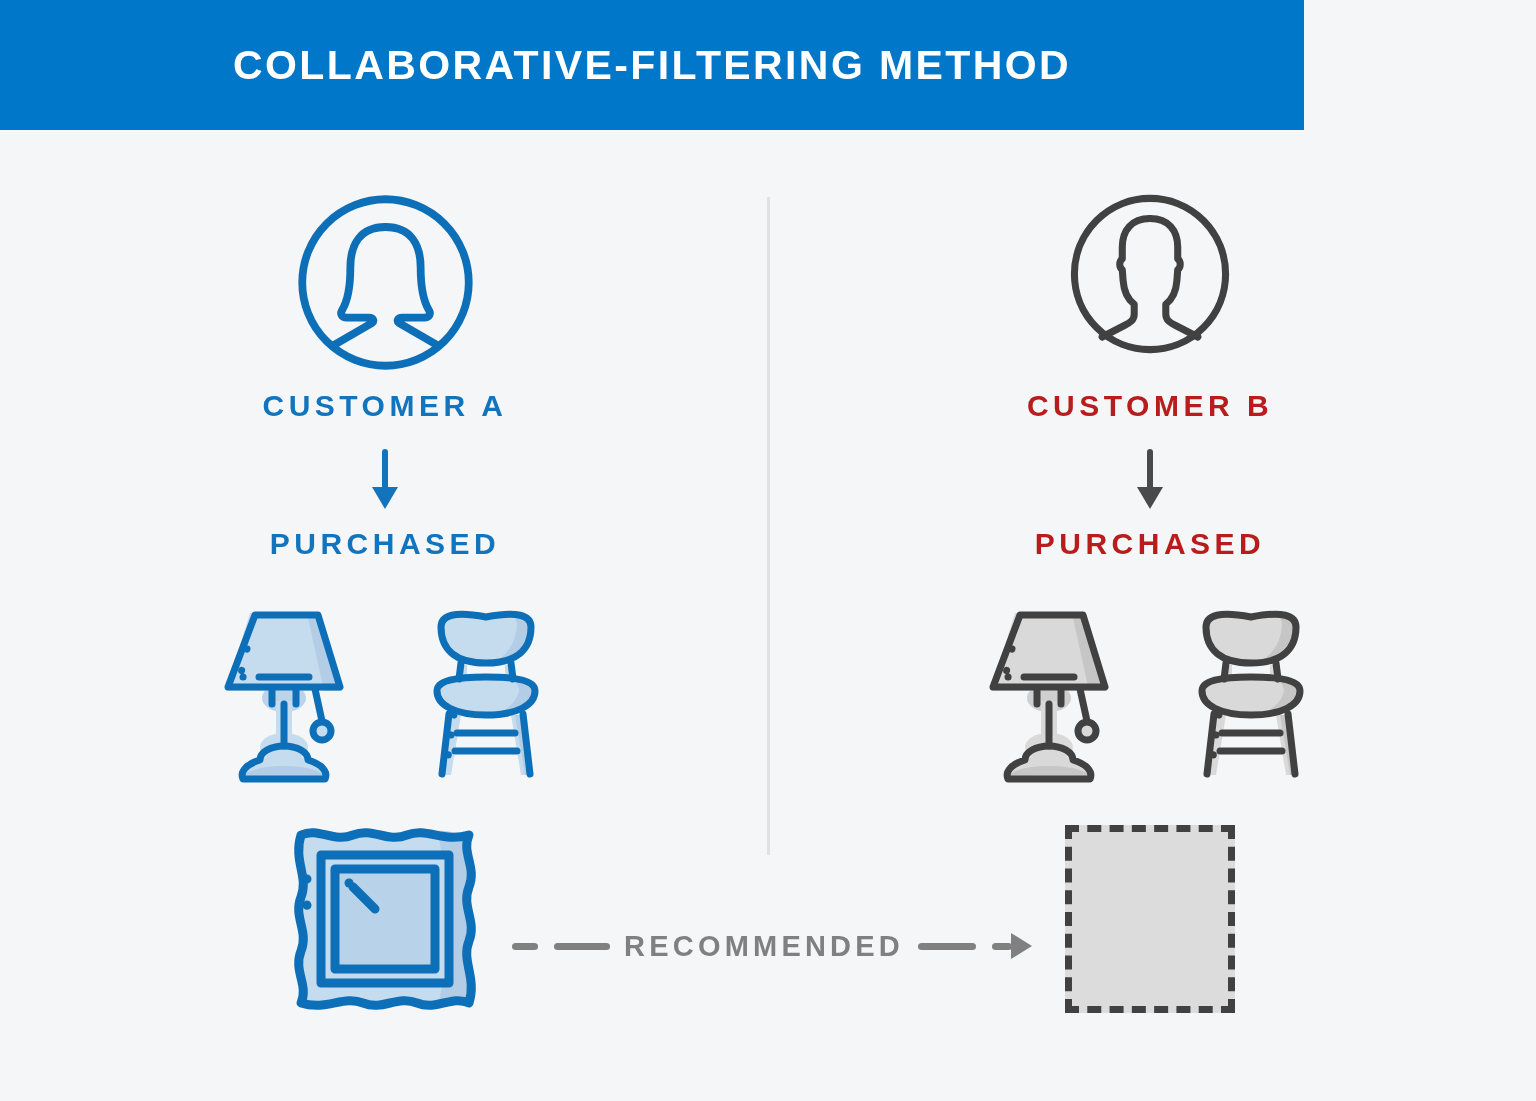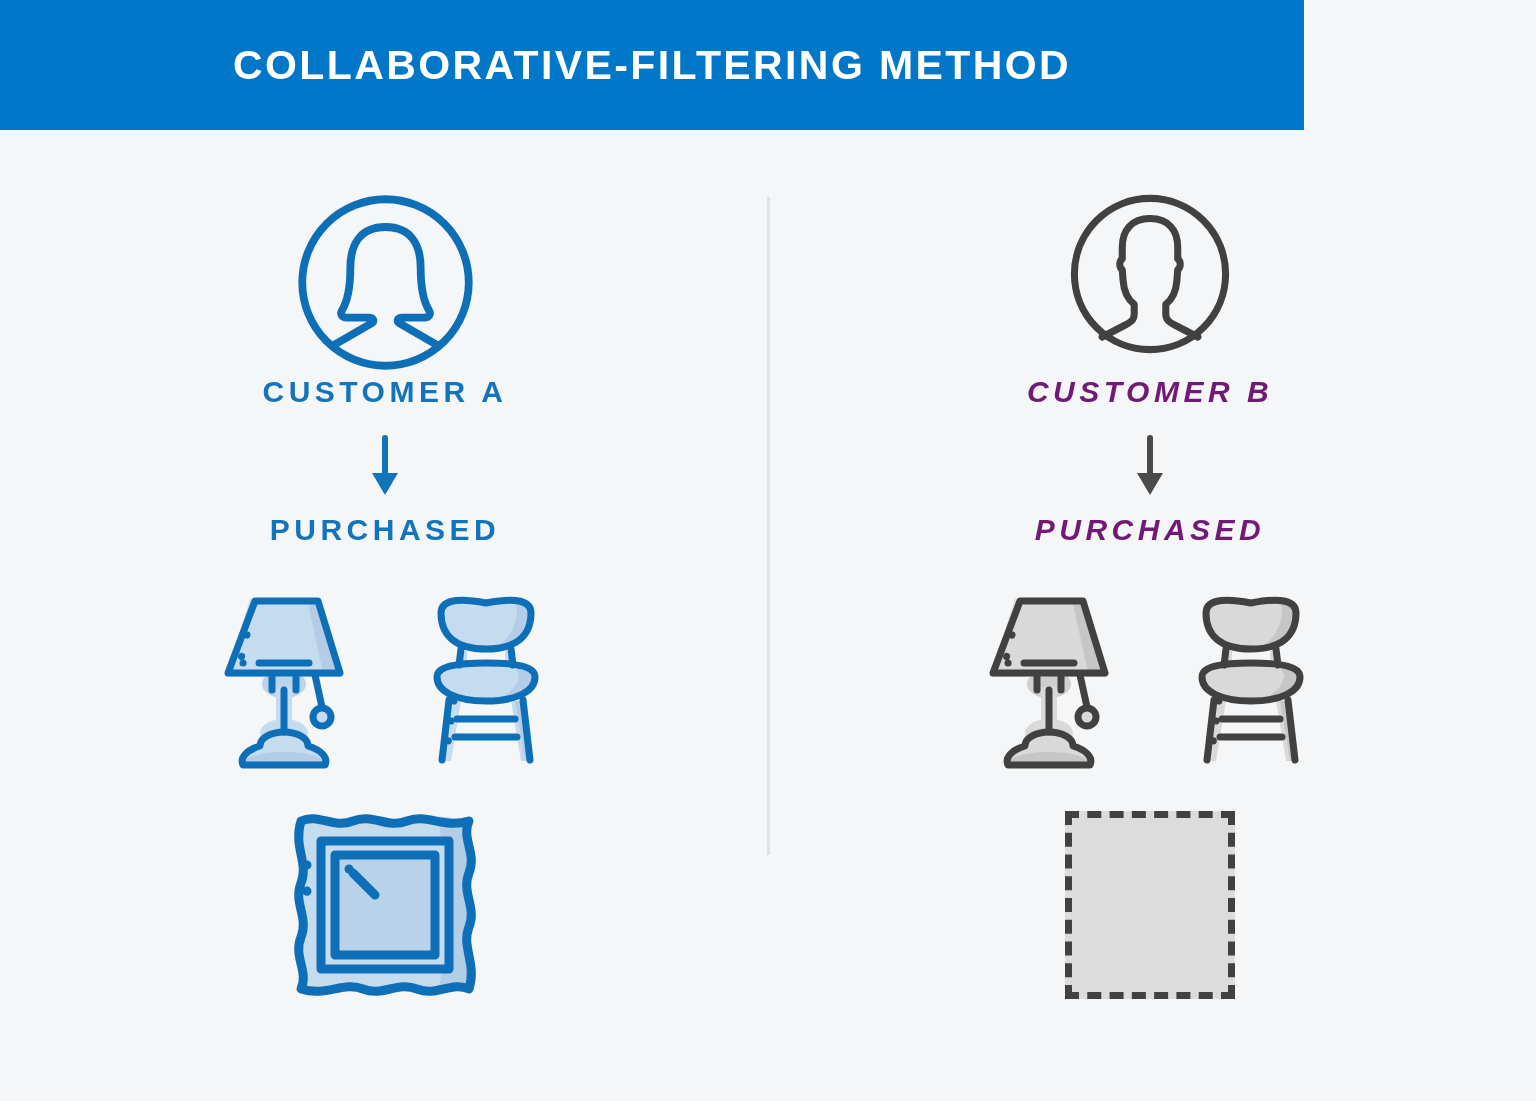--- a/index.html
+++ b/index.html
@@ -42,22 +42,22 @@
   .avatar-wrap{display:flex;justify-content:center;align-items:flex-start;height:185px;}
   .label{
     text-align:center;
     font-weight:bold;
     font-size:30px;
     letter-spacing:4.5px;
     font-family:"Liberation Sans", sans-serif;
     white-space:nowrap;
   }
   .label-a{color:#1274bd;}
-  .label-b{color:#701a75;font-style:italic;}
-  .customer-label{}
+  .label-b{color:#b91c1c;}
+  .customer-label{margin-top:14px;}
   .arrow-wrap{display:flex;justify-content:center;margin-top:26px;height:62px;}
   .purchased-label{margin-top:16px;}
   .items-row{
     display:flex;justify-content:center;align-items:flex-end;
     gap:72px;margin-top:34px;height:190px;
   }
   .bottom-row{
     display:flex;justify-content:center;align-items:center;
     margin-top:34px;height:200px;
   }
@@ -327,14 +327,26 @@
           <path d="M33 112 L25 168" stroke-dasharray="0.1 20"></path>
         </g>
       </svg>
     </div>
 
     <div class="bottom-row">
       <div class="placeholder"></div>
     </div>
   </div>
 
+  <div class="recommended">
+    <span class="dash dash-s"></span>
+    <span class="gap"></span>
+    <span class="dash dash-m"></span>
+    <span class="rec-text">RECOMMENDED</span>
+    <span class="dash dash-l"></span>
+    <span class="gap"></span>
+    <span class="rec-arrow">
+      <span class="dash" style="width:20px;"></span>
+      <span class="tri"></span>
+    </span>
+  </div>
 
 </div>
 
 </body></html>

